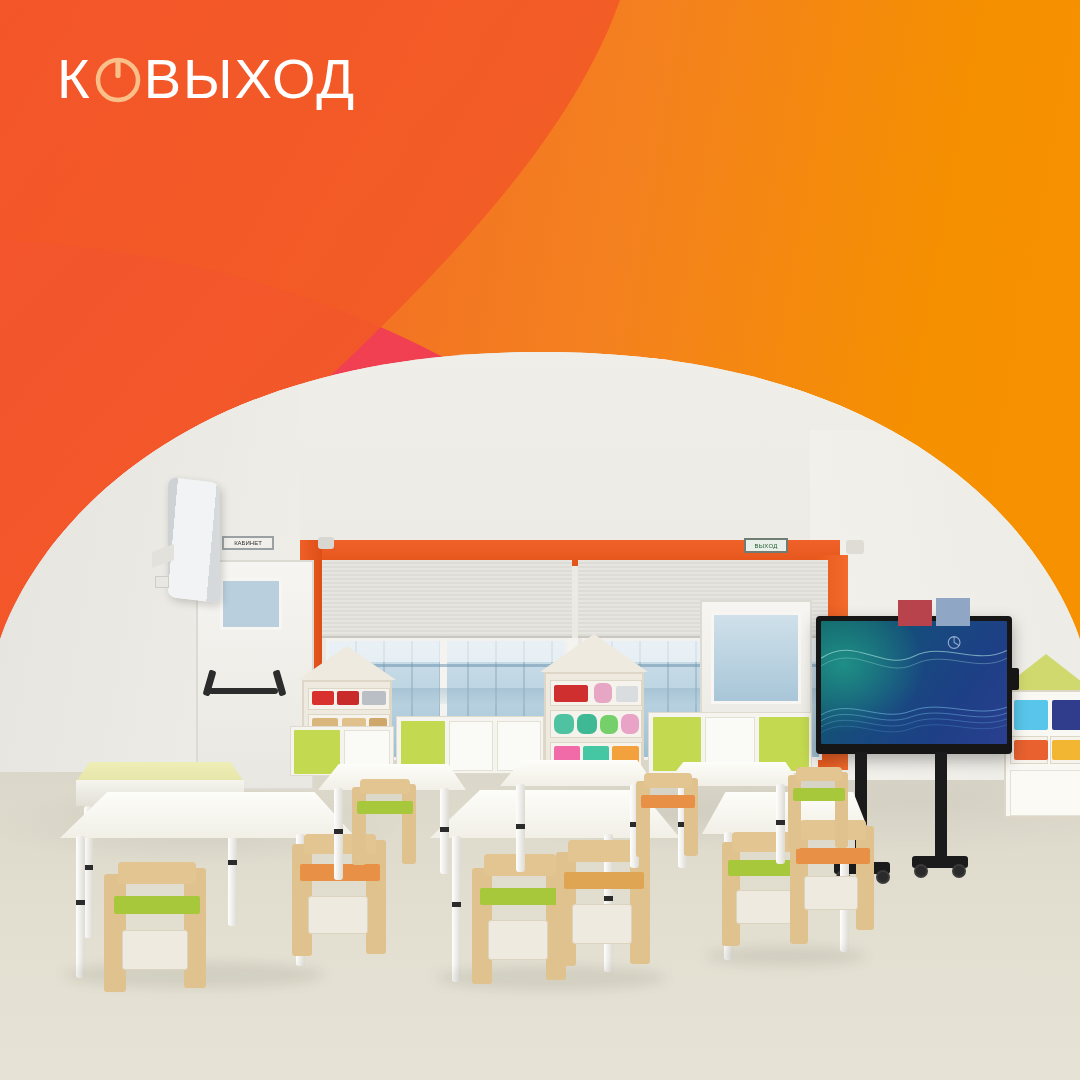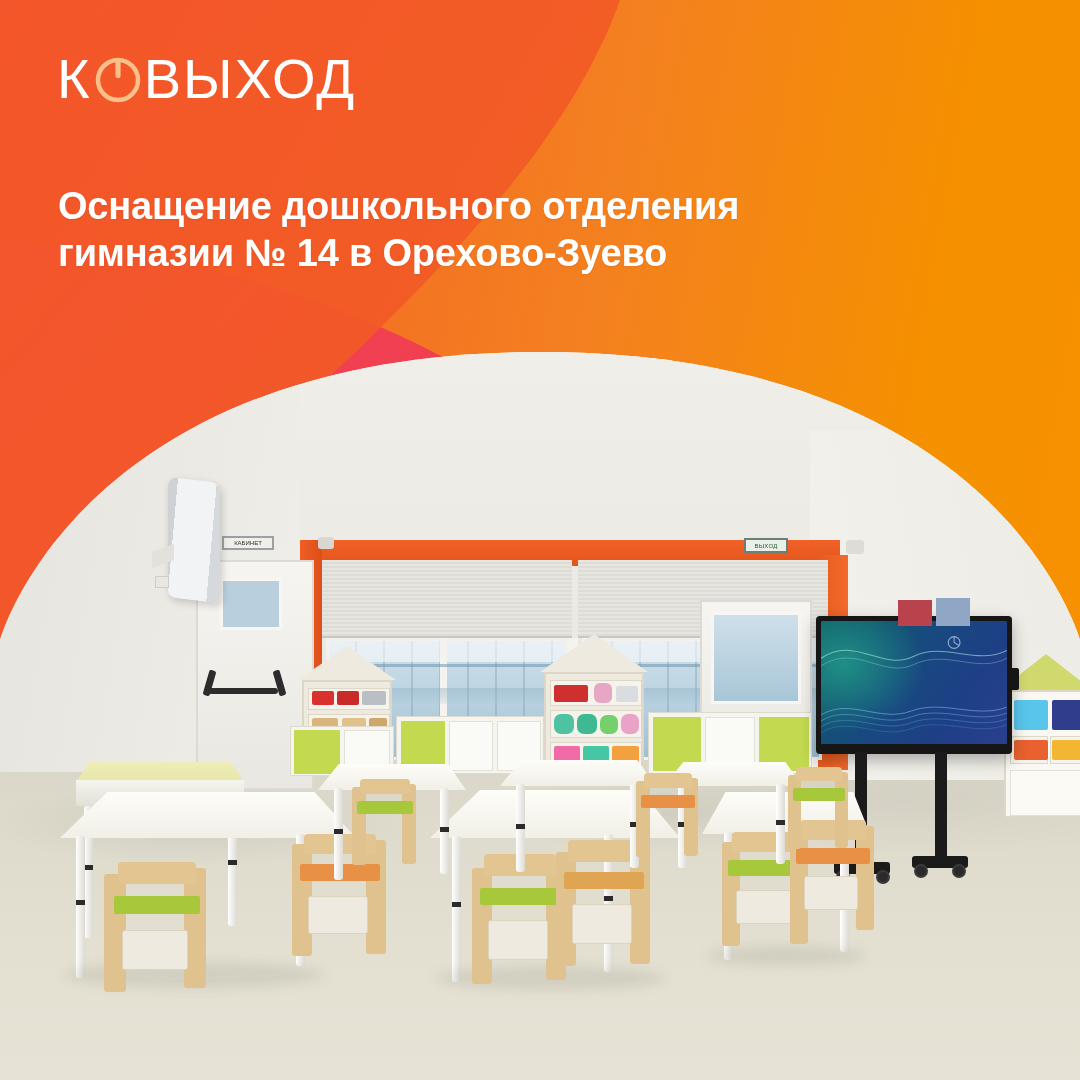--- a/index.html
+++ b/index.html
@@ -213,24 +213,20 @@
       <svg width="50" height="50" viewBox="0 0 50 50">
         <circle cx="25" cy="26" r="20" fill="none" stroke="#fbc08a" stroke-width="4.5"></circle>
         <rect x="22.4" y="4" width="5.2" height="20" rx="2.6" fill="#fbc08a"></rect>
         <rect x="20" y="2" width="10" height="8" fill="#f3771f" opacity="0"></rect>
         <path d="M 17 10 A 20 20 0 0 0 25 6 A 20 20 0 0 0 33 10" fill="none" stroke="#f4741d" stroke-width="0"></path>
       </svg>
     </span>
     <span class="logo-txt">ВЫХОД</span>
   </div>
 
-  <h1 id="headline">
-    <span class="ln">Оснащение дошкольного отделения</span>
-    <span class="ln">гимназии № 14 в Орехово-Зуево</span>
-  </h1>
 
   <div id="photo">
     <div class="scene">
 
       <div class="ceiling">
         <div class="ceil-grid">
           <div class="ceil-line" style="left:0;right:0;top:46px;height:1.5px;"></div>
           <div class="ceil-line" style="left:0;right:0;top:92px;height:1.5px;"></div>
           <div class="ceil-line" style="left:0;right:0;top:136px;height:1.5px;"></div>
           <div class="ceil-line" style="left:0;right:0;top:178px;height:1.5px;"></div>

